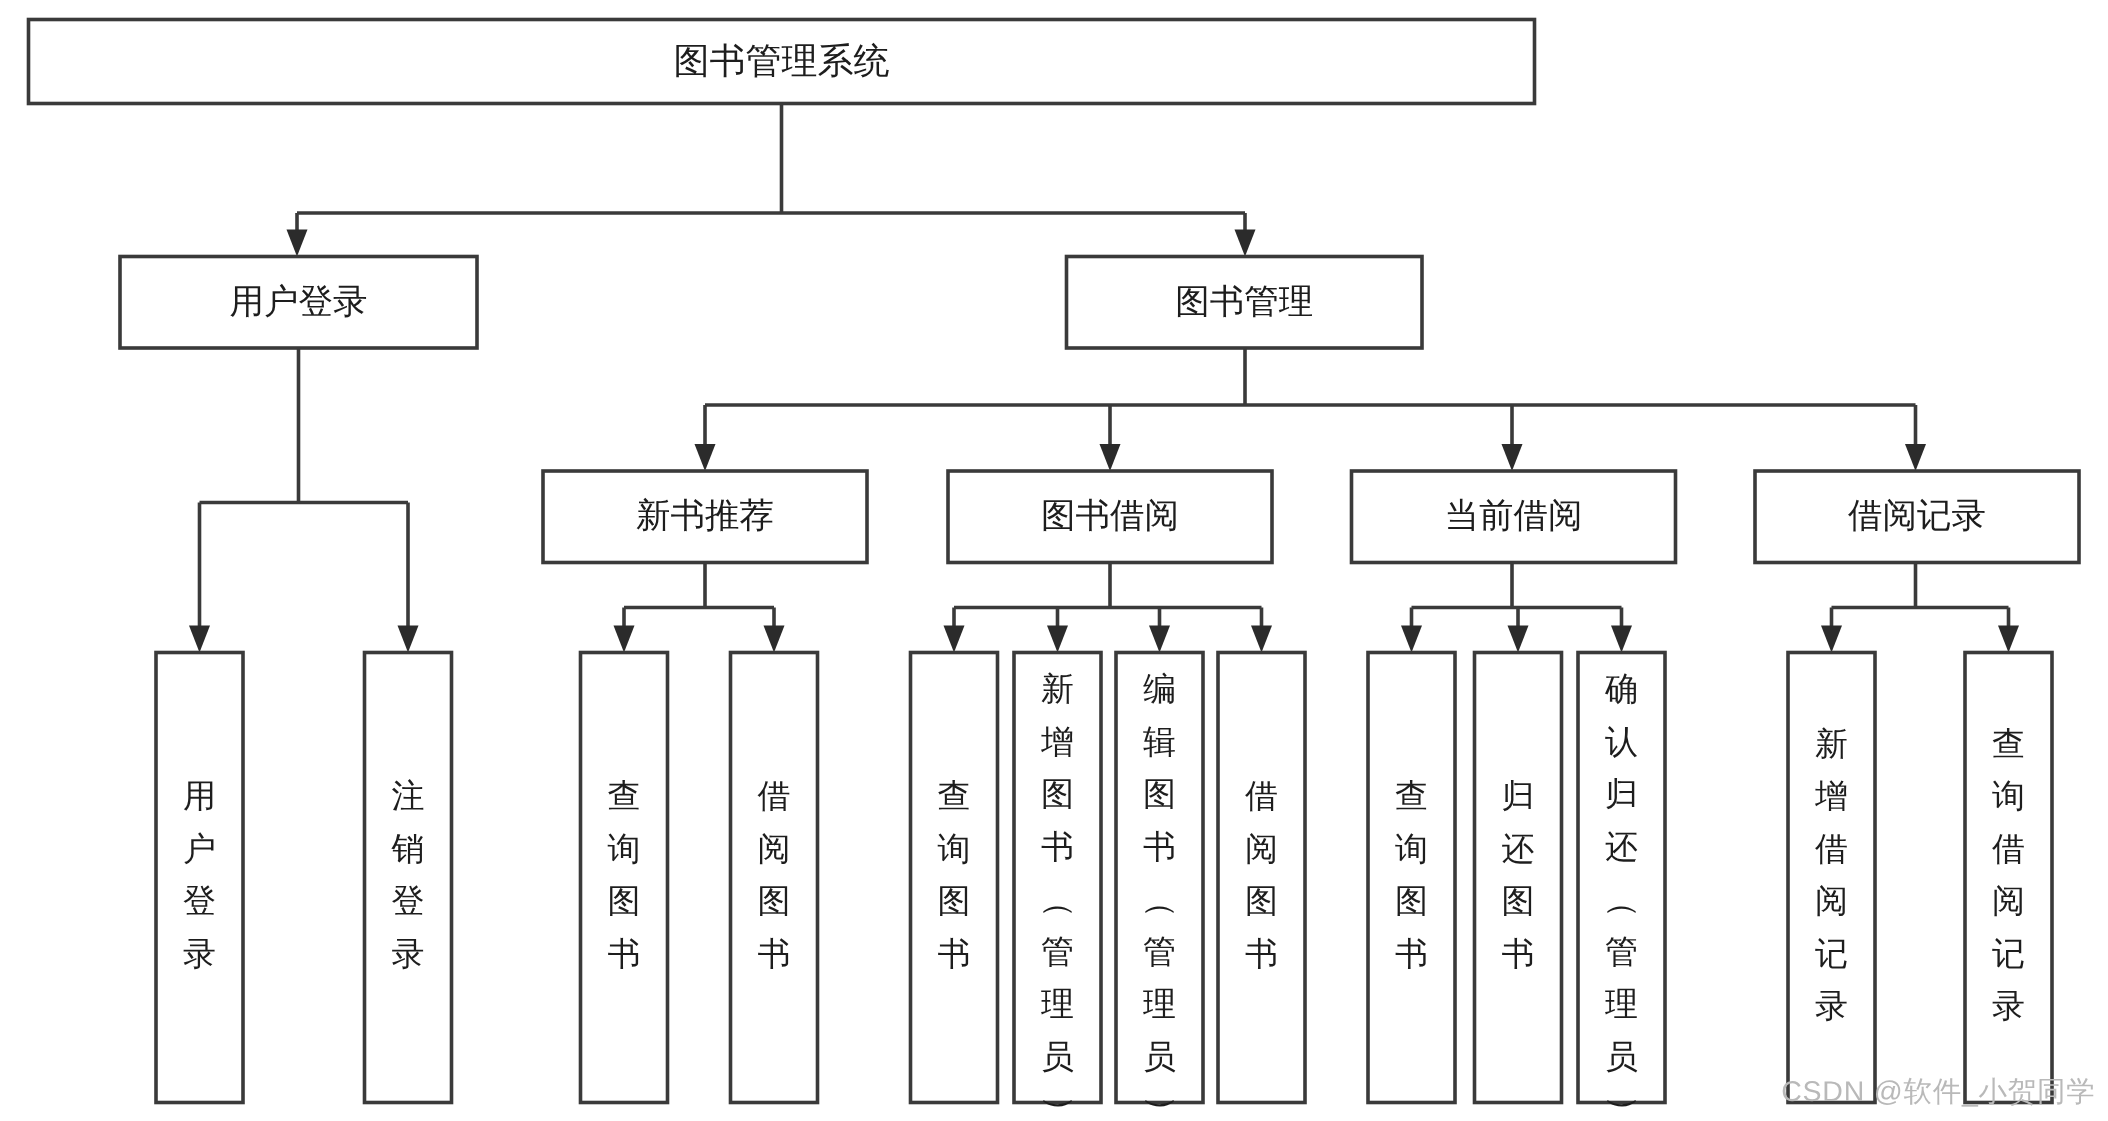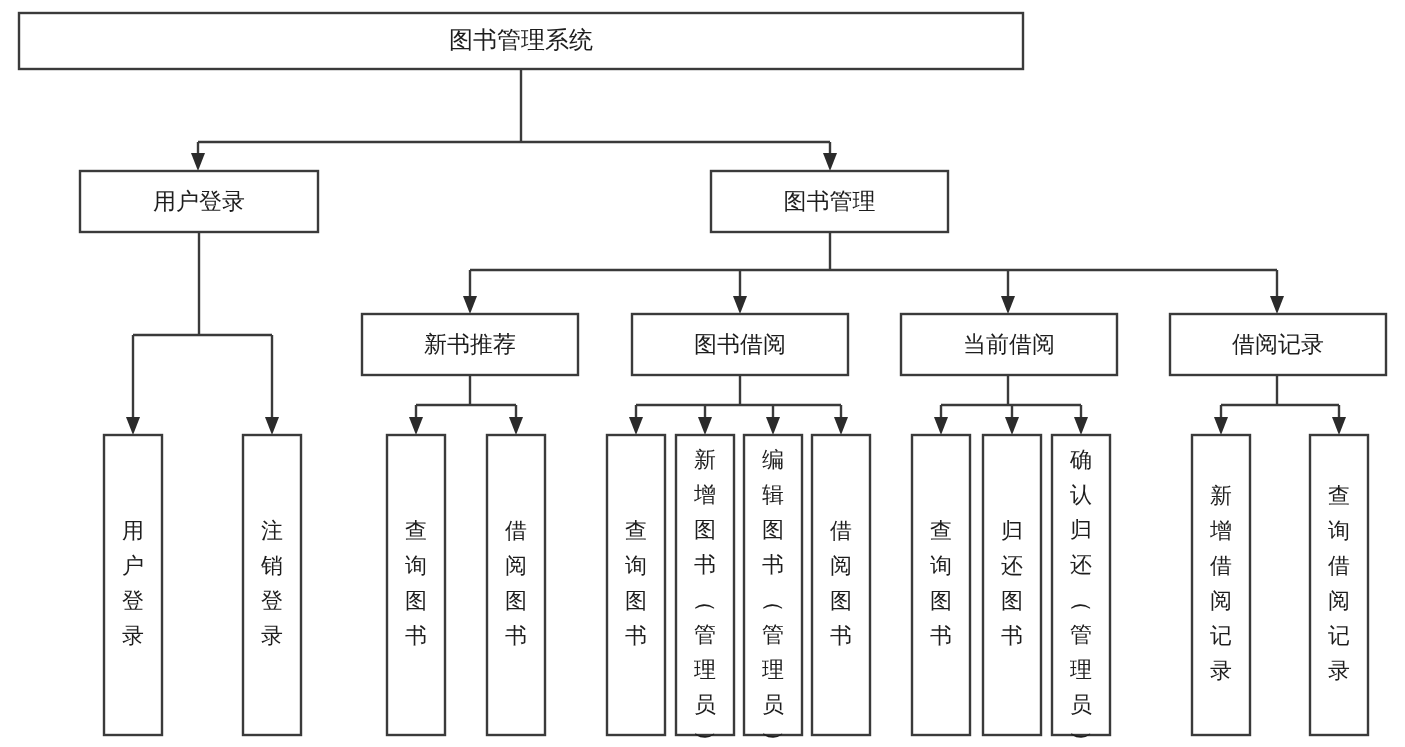--- a/index.html
+++ b/index.html
@@ -306,13 +306,14 @@
             <text x="1339" y="532.5" class="vlabel-char">询</text>
             <text x="1339" y="567.5" class="vlabel-char">借</text>
             <text x="1339" y="602.5" class="vlabel-char">阅</text>
             <text x="1339" y="637.5" class="vlabel-char">记</text>
             <text x="1339" y="672.5" class="vlabel-char">录</text>
           </g>
         </g>
       </g>
   </svg>
 
+  <div class="watermark">CSDN @软件_小贺同学</div>
 </div>
 
 </body></html>

